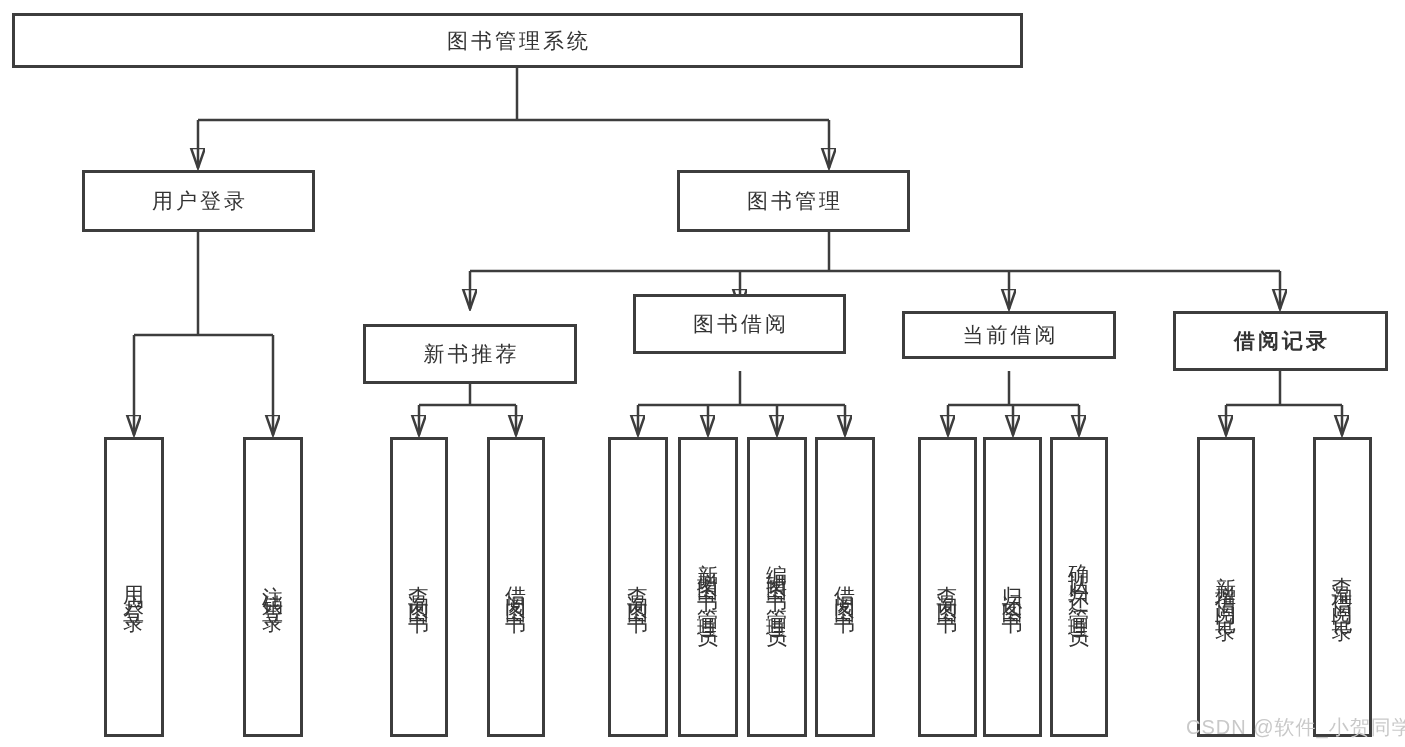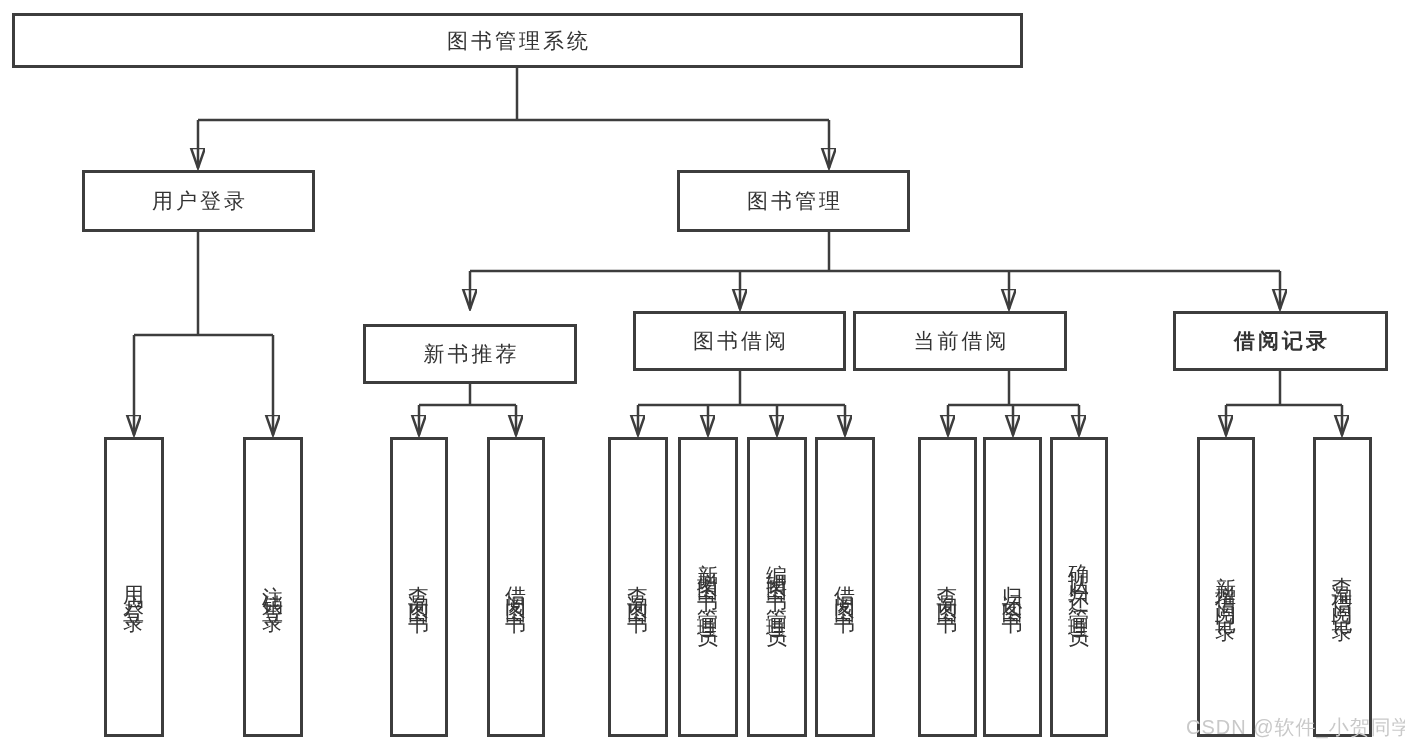--- a/index.html
+++ b/index.html
@@ -93,22 +93,22 @@
     <line x1="1226" y1="405" x2="1226" y2="435" marker-end="url(#arw)"></line>
     <line x1="1342" y1="405" x2="1342" y2="435" marker-end="url(#arw)"></line>
   </svg>
 
   <div class="node root h" style="left:12px;top:13px;width:1011px;height:55px;">图书管理系统</div>
 
   <div class="node h" style="left:82px;top:170px;width:233px;height:62px;">用户登录</div>
   <div class="node h" style="left:677px;top:170px;width:233px;height:62px;">图书管理</div>
 
   <div class="node h" style="left:363px;top:324px;width:214px;height:60px;">新书推荐</div>
-  <div class="node h" style="left:633px;top:311px;width:213px;height:60px;">图书借阅</div>
-  <div class="node h" style="left:853px;top:311px;width:214px;height:60px;">当前借阅</div>
+  <div class="node h" style="left:633px;top:294px;width:213px;height:60px;">图书借阅</div>
+  <div class="node h" style="left:902px;top:311px;width:214px;height:48px;">当前借阅</div>
   <div class="node h" style="left:1173px;top:311px;width:215px;height:60px;font-weight:bold;">借阅记录</div>
 
   <div class="node leaf" style="left:104px;top:437px;width:60px;height:300px;">
     <span>用户登录</span>
   </div>
   <div class="node leaf" style="left:243px;top:437px;width:60px;height:300px;">
     <span>注销登录</span>
   </div>
 
   <div class="node leaf" style="left:390px;top:437px;width:58px;height:300px;">

